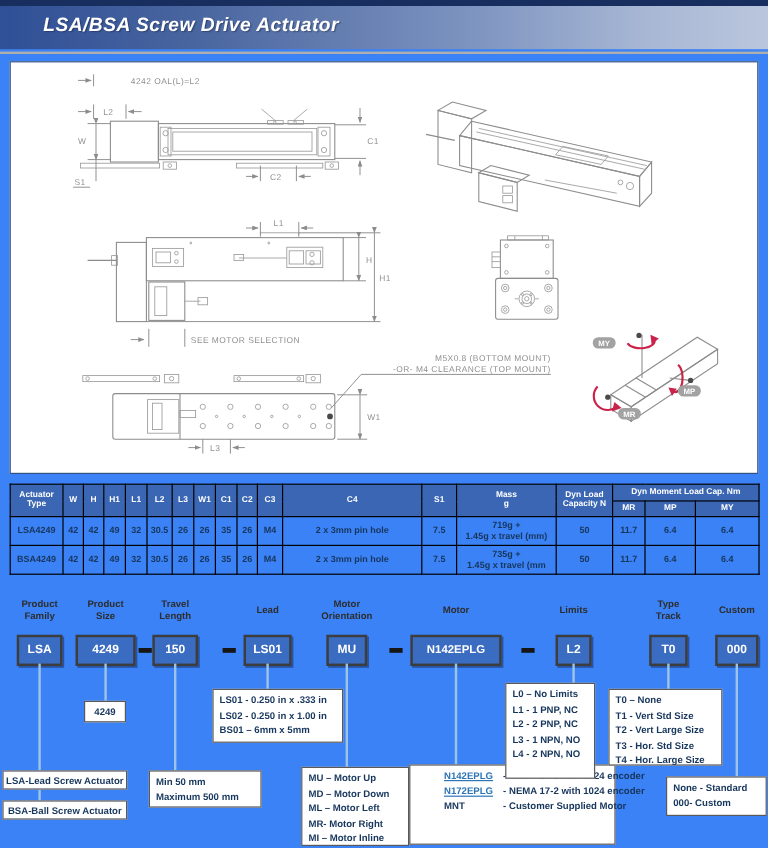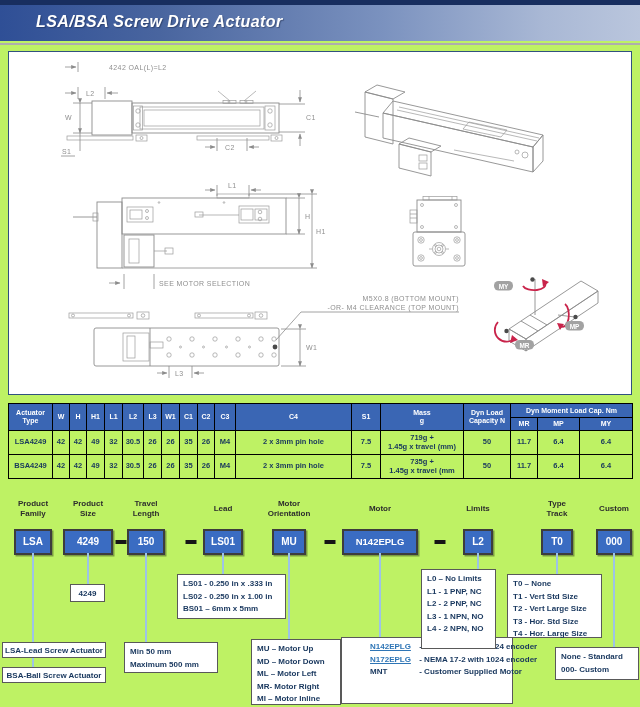--- a/index.html
+++ b/index.html
@@ -1,17 +1,17 @@
 <!DOCTYPE html>
 <html><head>
 <meta charset="utf-8">
 <style>
   html,body { margin:0; padding:0; background:#ffffff; }
   .page {
-    position:relative; width:640px; height:707px; background:#bef264;
+    position:relative; width:640px; height:707px; background:#3b82f6;
     font-family:"Liberation Sans", sans-serif; overflow:hidden;
   }
   
   .topbar { position:absolute; top:0; left:0; width:640px; height:5px; background:#182e5f; }
   .hdr {
     position:absolute; top:5px; left:0; width:640px; height:36px;
     background:linear-gradient(to right,#2f4f96 0%,#49659f 25%,#7b92bf 60%,#a9b8d5 85%,#bac6dd 100%);
   }
   .hdr-title {
     position:absolute; left:36px; top:8px; color:#ffffff; font-style:italic; font-weight:bold;

